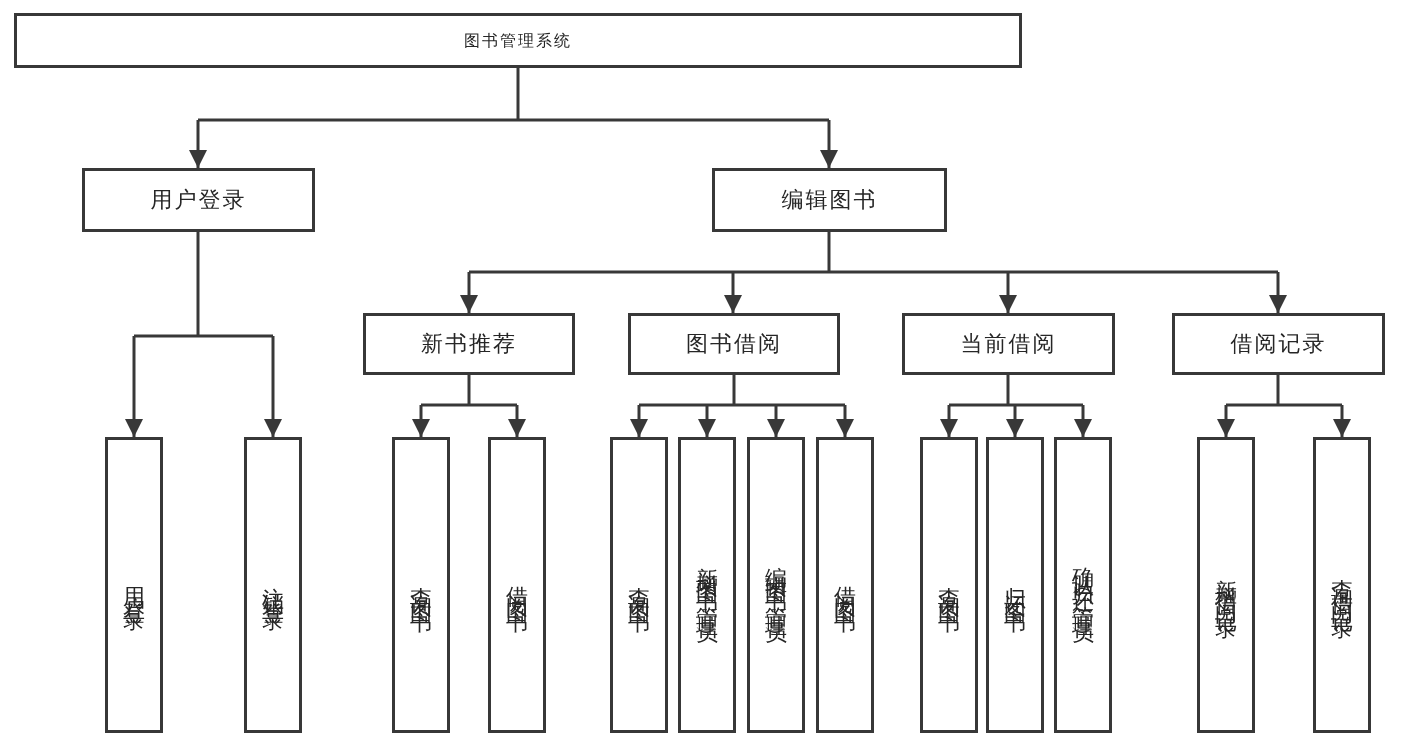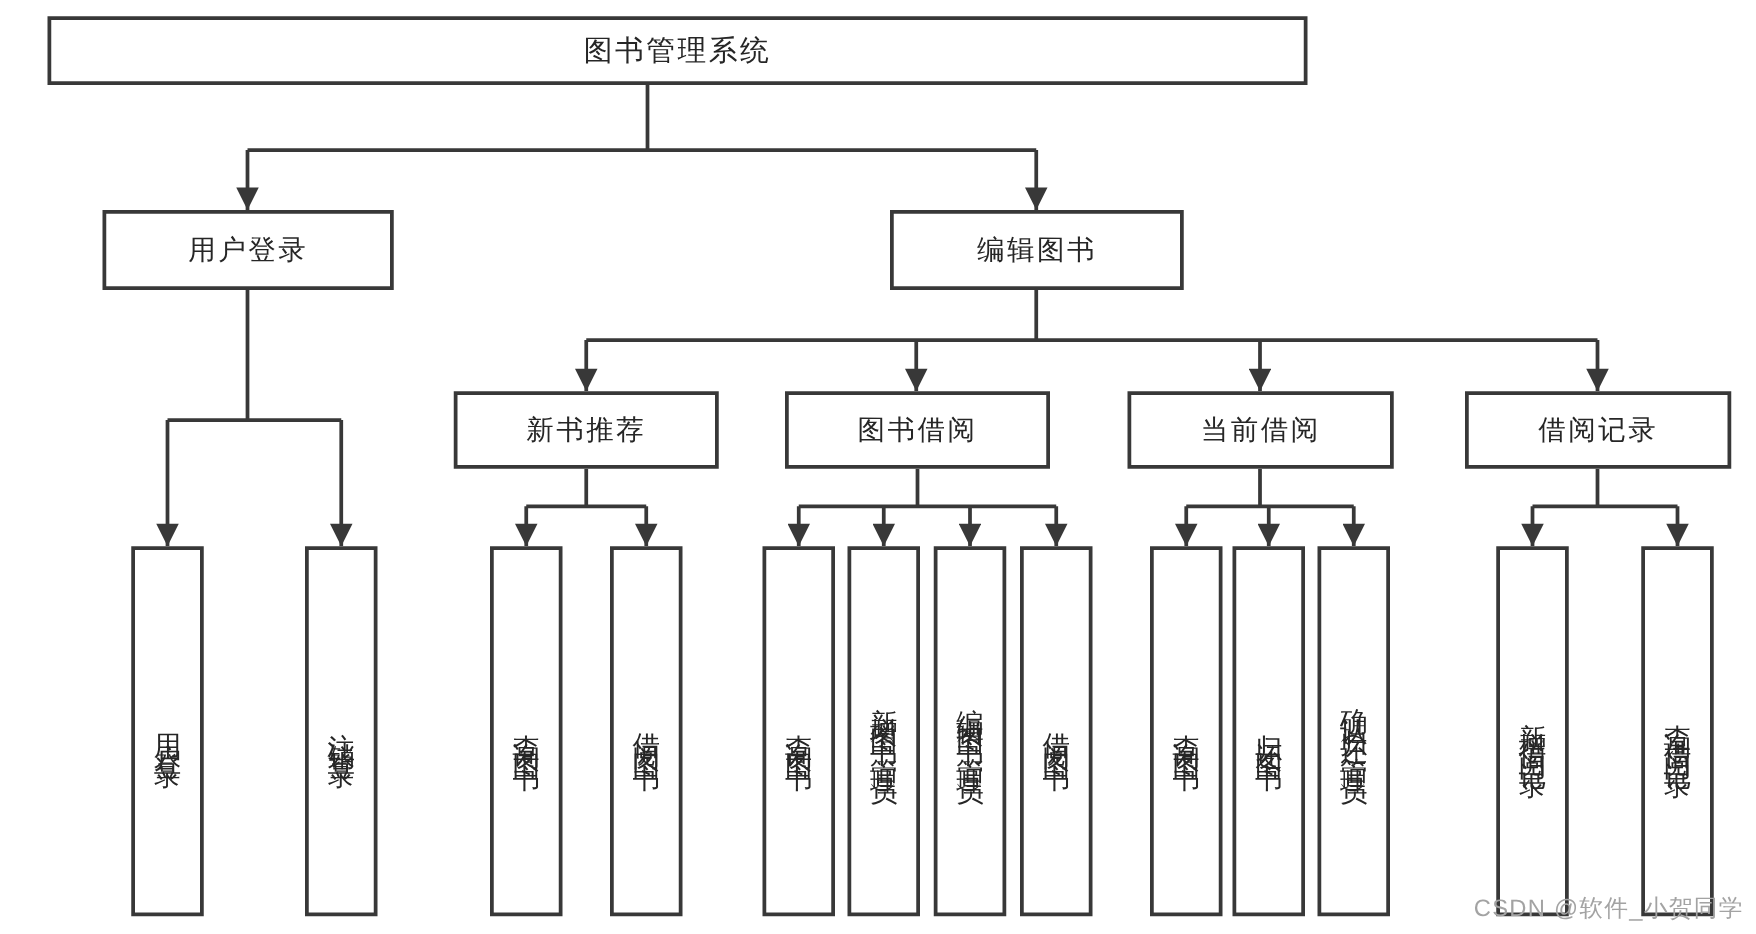--- a/index.html
+++ b/index.html
@@ -23,21 +23,21 @@
     border: 3px solid #383838;
     color: #262626;
     display: flex;
     align-items: center;
     justify-content: center;
     font-size: 22px;
     letter-spacing: 2px;
     line-height: 1.2;
     white-space: nowrap;
   }
-  .node.root { font-size: 23px; margin-left: 24px; }
+  .node.root { font-size: 16px; }
   .leaf {
     position: absolute;
     box-sizing: border-box;
     background: #ffffff;
     border: 3px solid #383838;
     color: #262626;
     width: 58px;
     height: 296px;
     top: 437px;
     display: flex;
@@ -165,15 +165,14 @@
     <span class="vtext">确认归还（管理员）</span>
   </div>
 
   <div class="leaf" style="left:1197px;">
     <span class="vtext">新增借阅记录</span>
   </div>
   <div class="leaf" style="left:1313px;">
     <span class="vtext">查询借阅记录</span>
   </div>
 
-  <div class="watermark">CSDN @软件_小贺同学</div>
 
 </div>
 
 </body></html>

